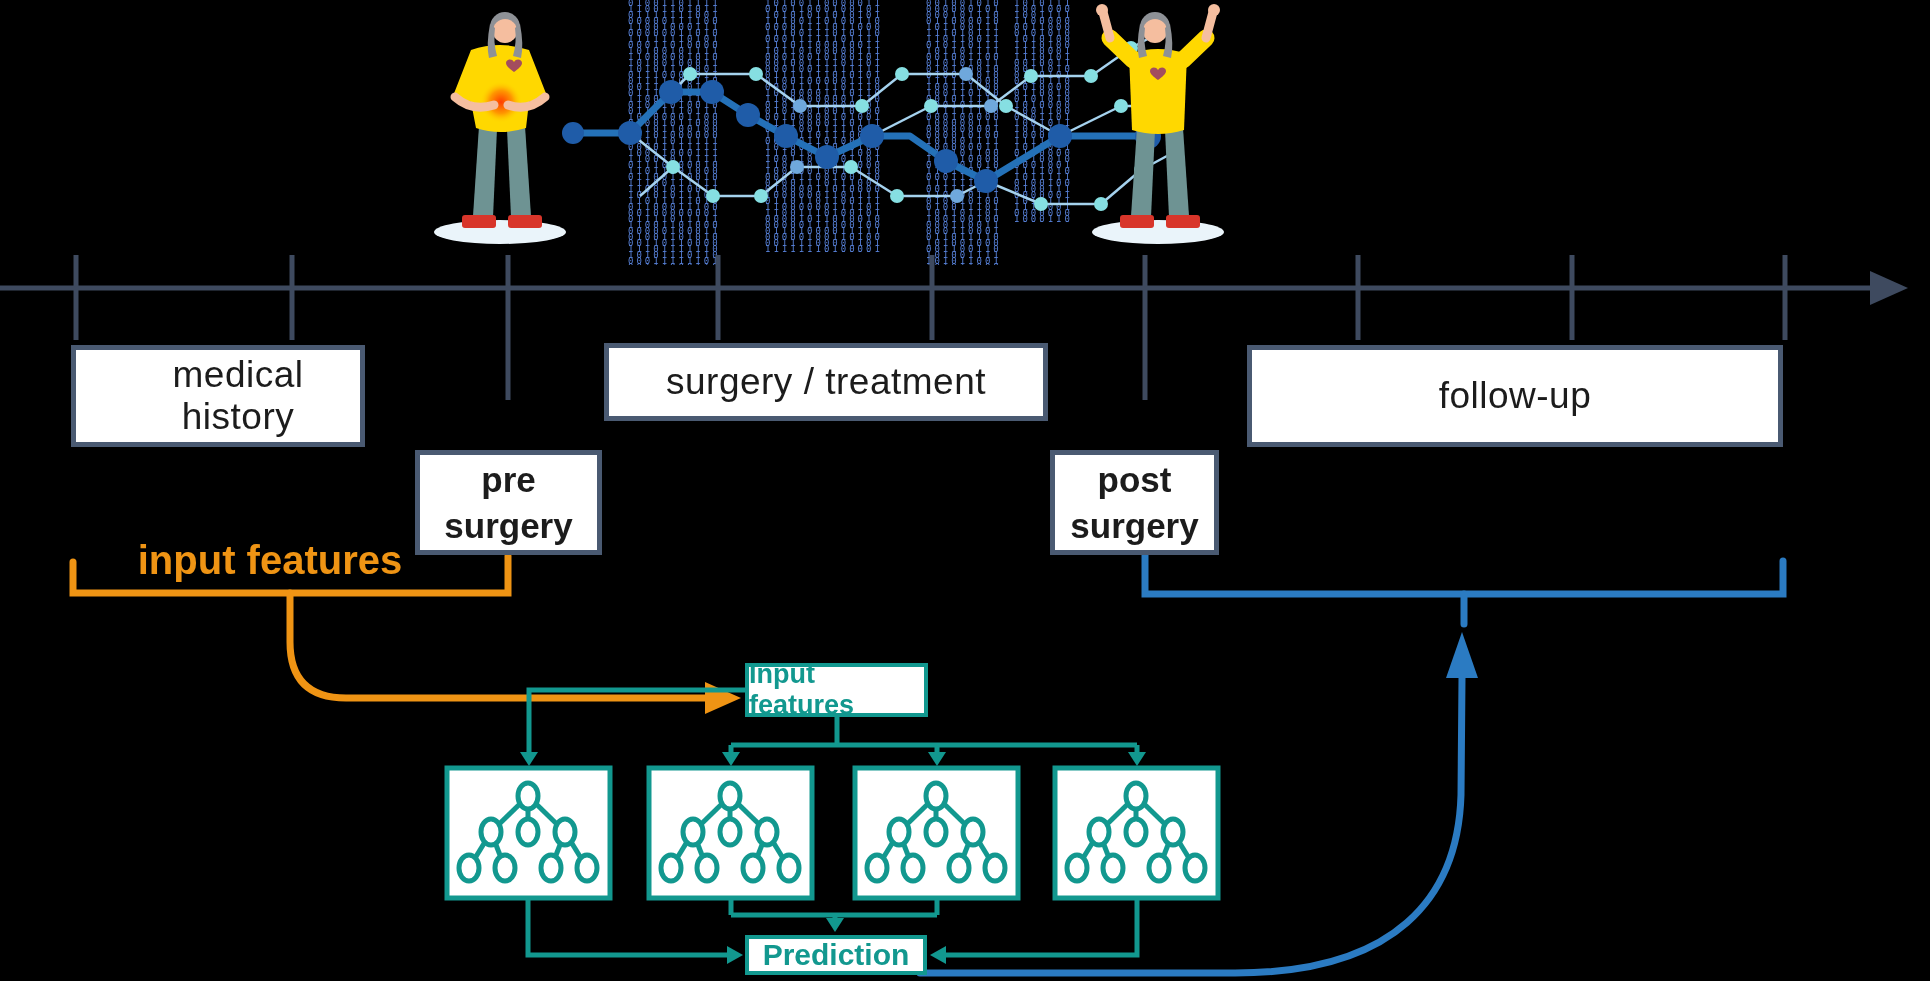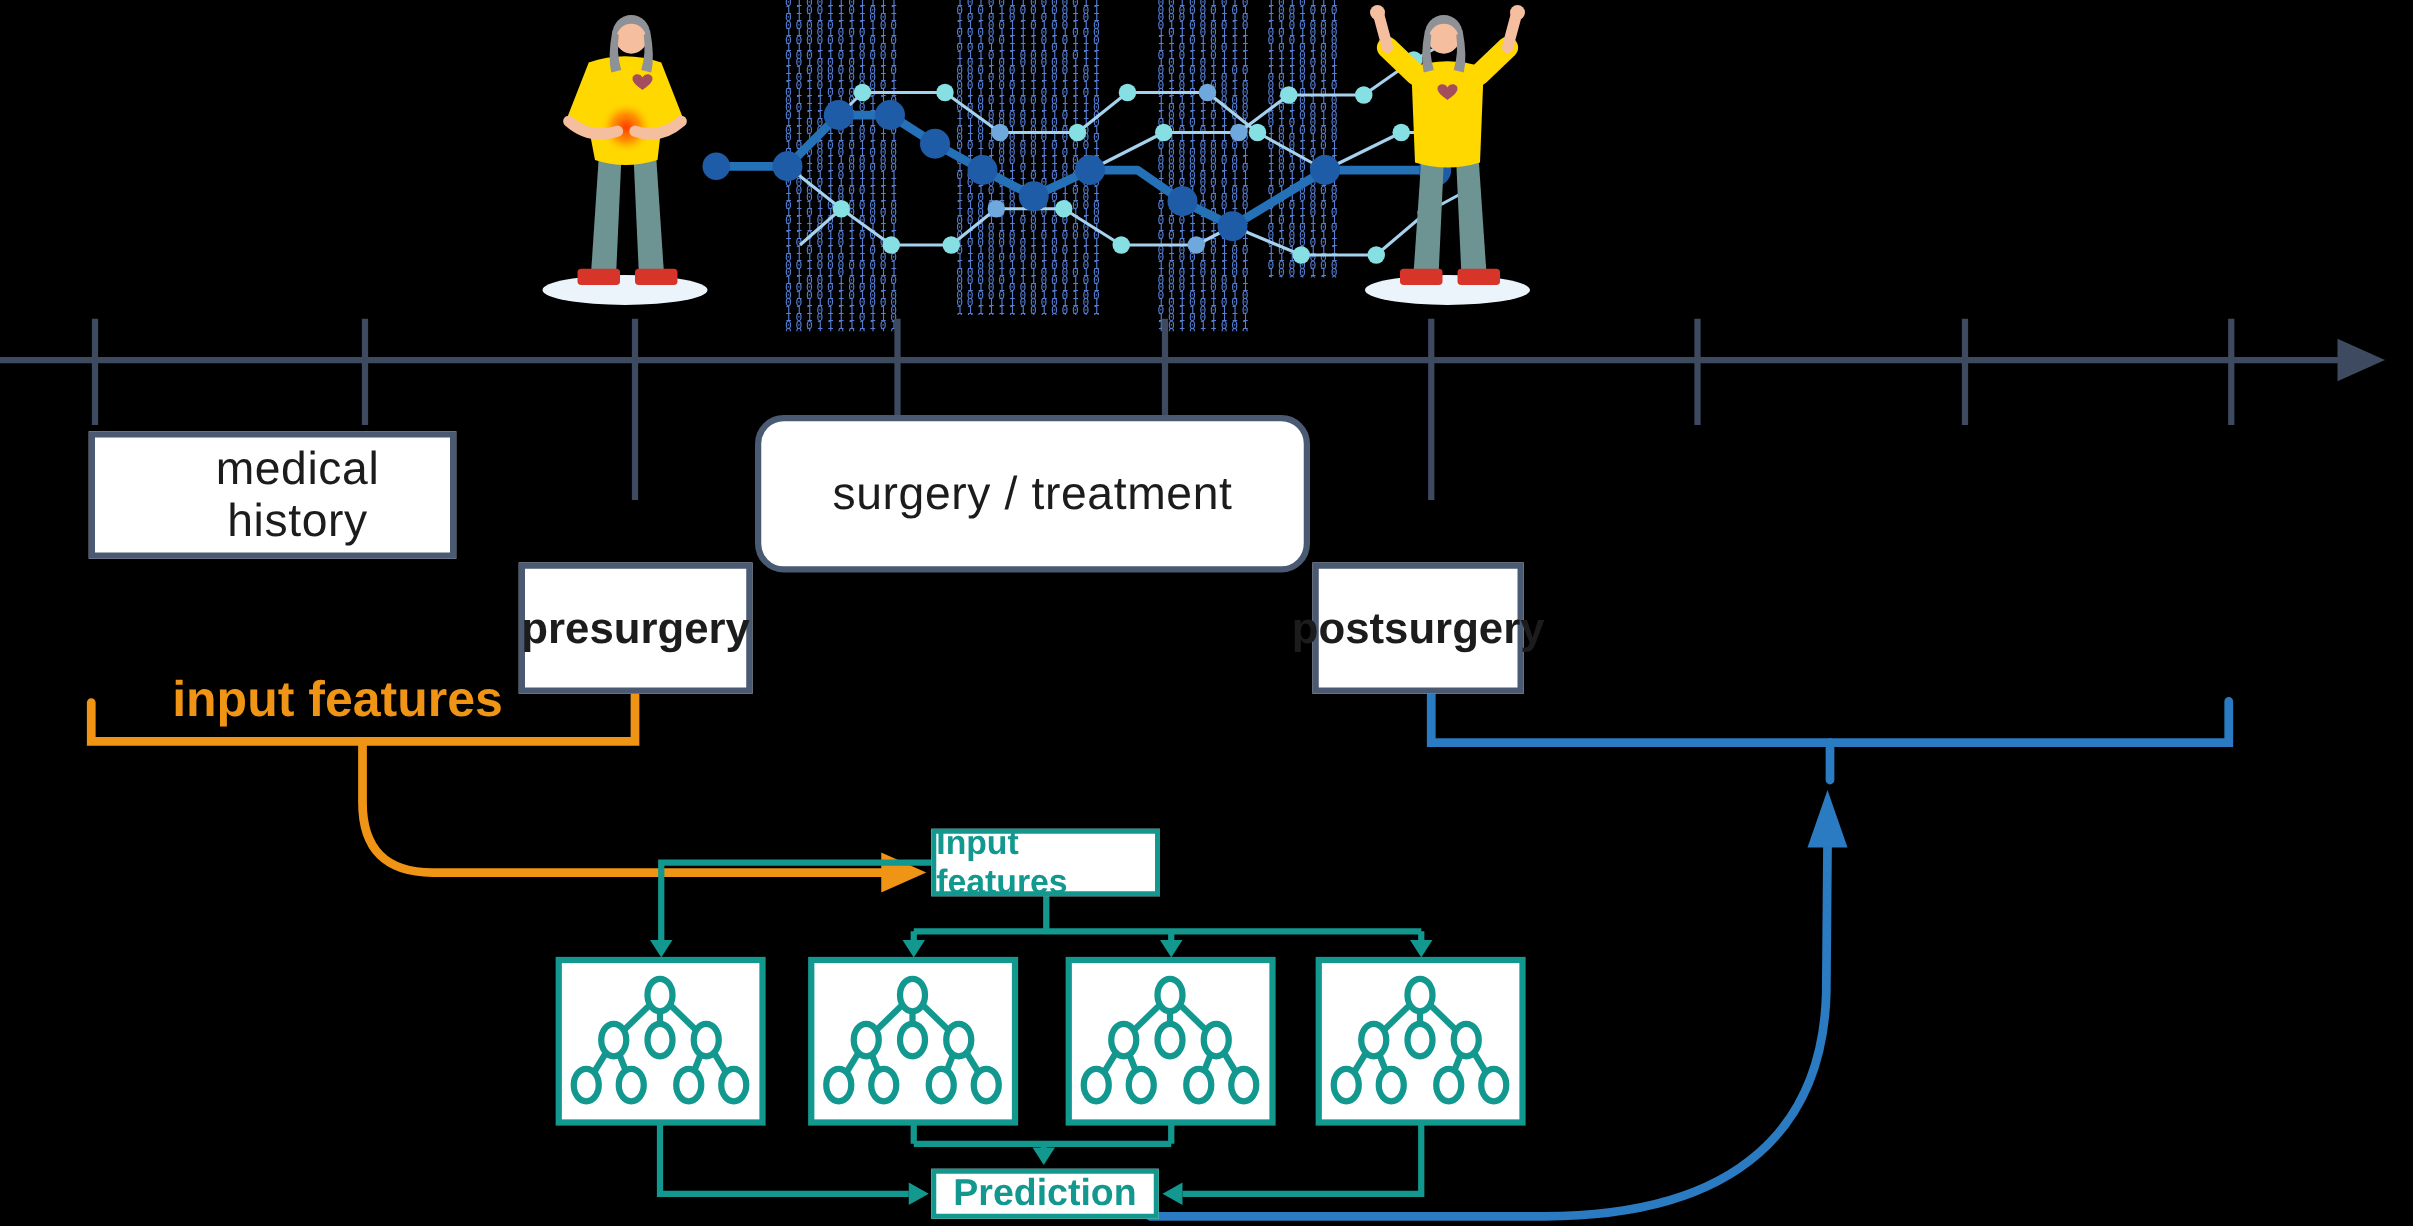--- a/index.html
+++ b/index.html
@@ -6,21 +6,21 @@
   #stage{position:relative;width:1930px;height:981px;background:var(--bg,#000);overflow:hidden;
          font-family:"Liberation Sans",sans-serif;}
   .binary{position:absolute;top:0;overflow:hidden;color:var(--binary,#5b86e0);
           font-family:"DejaVu Sans Mono",monospace;font-size:9px;line-height:6px;
           letter-spacing:3px;word-break:break-all;z-index:1;opacity:.95;}
   #art{position:absolute;left:0;top:0;z-index:2;}
   .phase-box{position:absolute;background:#fff;border:5px solid var(--box-border,#4a5a72);
              box-sizing:border-box;display:flex;align-items:center;justify-content:center;
              text-align:center;color:#1c1c1c;z-index:3;}
   .row1{font-size:37px;font-weight:400;letter-spacing:.5px;}
-  .row2{font-size:35px;font-weight:700;line-height:1.3;}
+  .row2{font-size:35px;font-weight:700;line-height:1.3;flex-direction:column;}
   .annot{position:absolute;z-index:3;font-size:40px;font-weight:700;text-align:center;white-space:nowrap;}
   .annot.orange{color:var(--orange,#ef9414);}
   .annot.blue{color:var(--blue,#2b7bc2);}
   .teal-box{position:absolute;background:#fff;border:4px solid var(--teal,#12988f);
             box-sizing:border-box;display:flex;align-items:center;justify-content:center;
             color:var(--teal,#12988f);font-weight:700;z-index:3;}
   #input-feat-box{font-size:27px;}
   #prediction-box{font-size:30px;}
   .tl{stroke:var(--slate,#3e4a5f);stroke-width:5;fill:none;}
   .teal-line{stroke:var(--teal,#12988f);stroke-width:5;fill:none;}
@@ -274,21 +274,22 @@
           <ellipse cx="1173" cy="832" rx="10" ry="13" fill="#fff" stroke="var(--teal)" stroke-width="5"></ellipse>
           <ellipse cx="1077" cy="868" rx="10" ry="13" fill="#fff" stroke="var(--teal)" stroke-width="5"></ellipse>
           <ellipse cx="1113" cy="868" rx="10" ry="13" fill="#fff" stroke="var(--teal)" stroke-width="5"></ellipse>
           <ellipse cx="1159" cy="868" rx="10" ry="13" fill="#fff" stroke="var(--teal)" stroke-width="5"></ellipse>
           <ellipse cx="1195" cy="868" rx="10" ry="13" fill="#fff" stroke="var(--teal)" stroke-width="5"></ellipse>
         </g>
       </g>
   </svg>
 
   <div class="phase-box row1" style="left:71px;top:345px;width:294px;height:102px;padding-left:40px;">medical history</div>
-  <div class="phase-box row1" style="left:604px;top:332px;width:444px;height:126px;border-radius:23px;">surgery / treatment</div>
+  <div class="phase-box row1" style="left:604px;top:343px;width:444px;height:78px;">surgery / treatment</div>
+  <div class="phase-box row1" style="left:1247px;top:345px;width:536px;height:102px;">follow-up</div>
   <div class="phase-box row2" style="left:415px;top:450px;width:187px;height:105px;">
     <span>pre</span>
     <span>surgery</span>
   </div>
   <div class="phase-box row2" style="left:1050px;top:450px;width:169px;height:105px;">
     <span>post</span>
     <span>surgery</span>
   </div>
 
   <div class="annot orange" style="left:120px;top:538px;width:300px;">input features</div>

